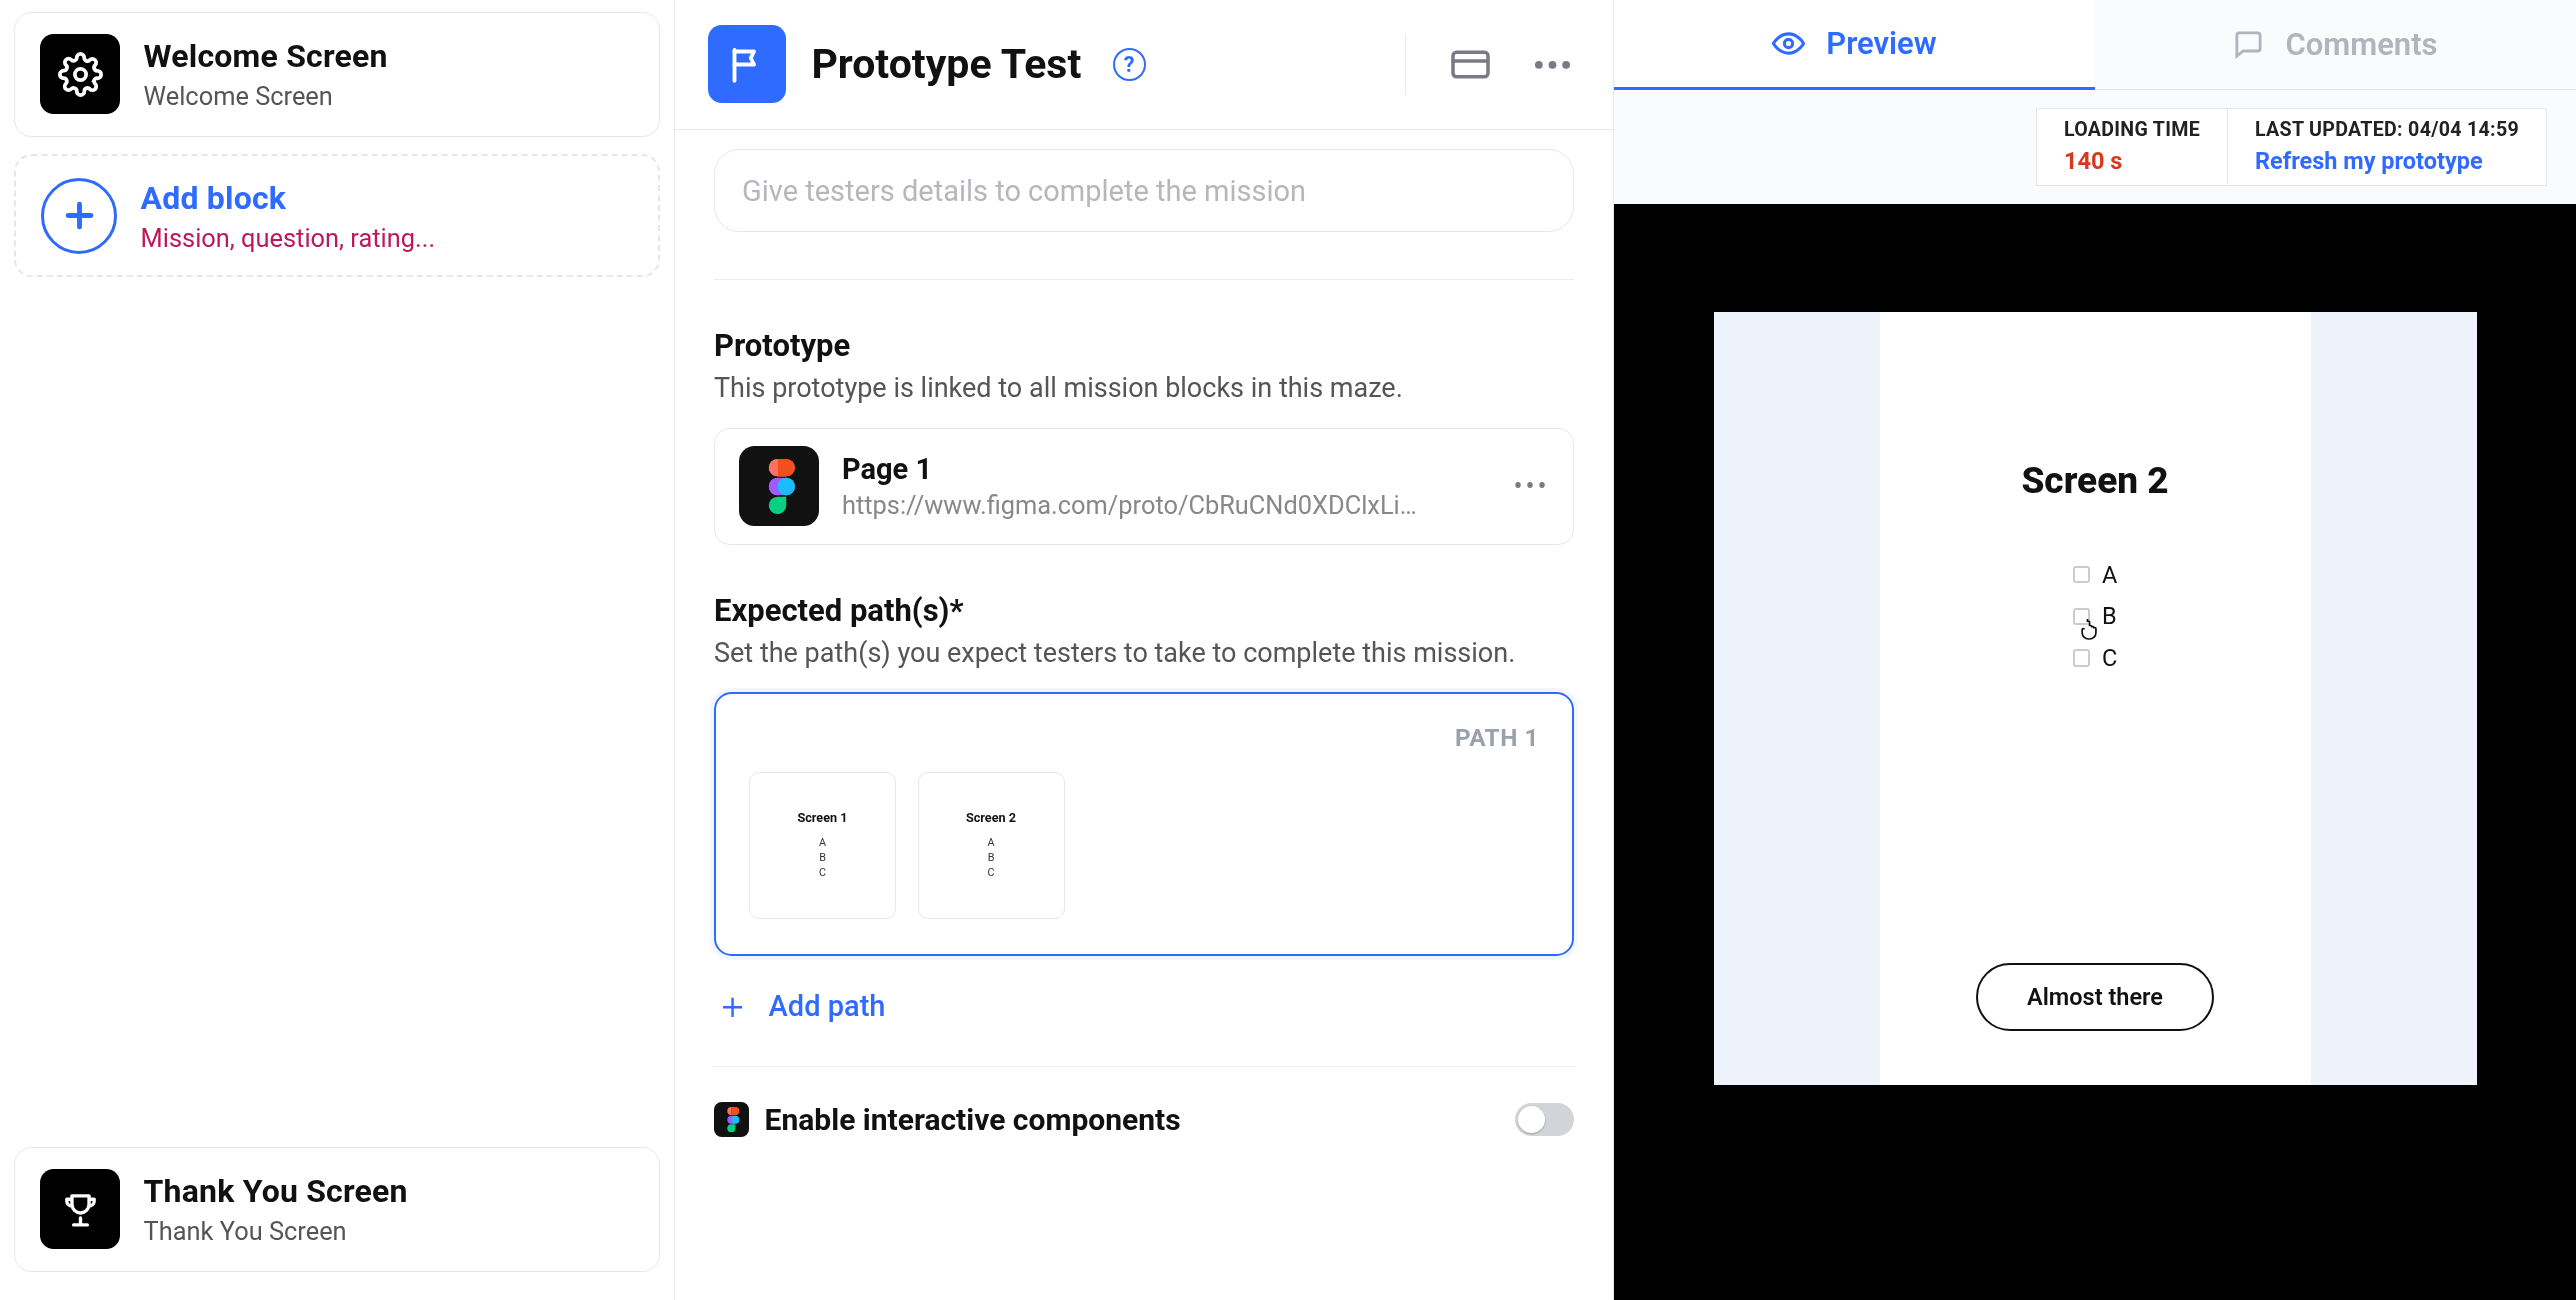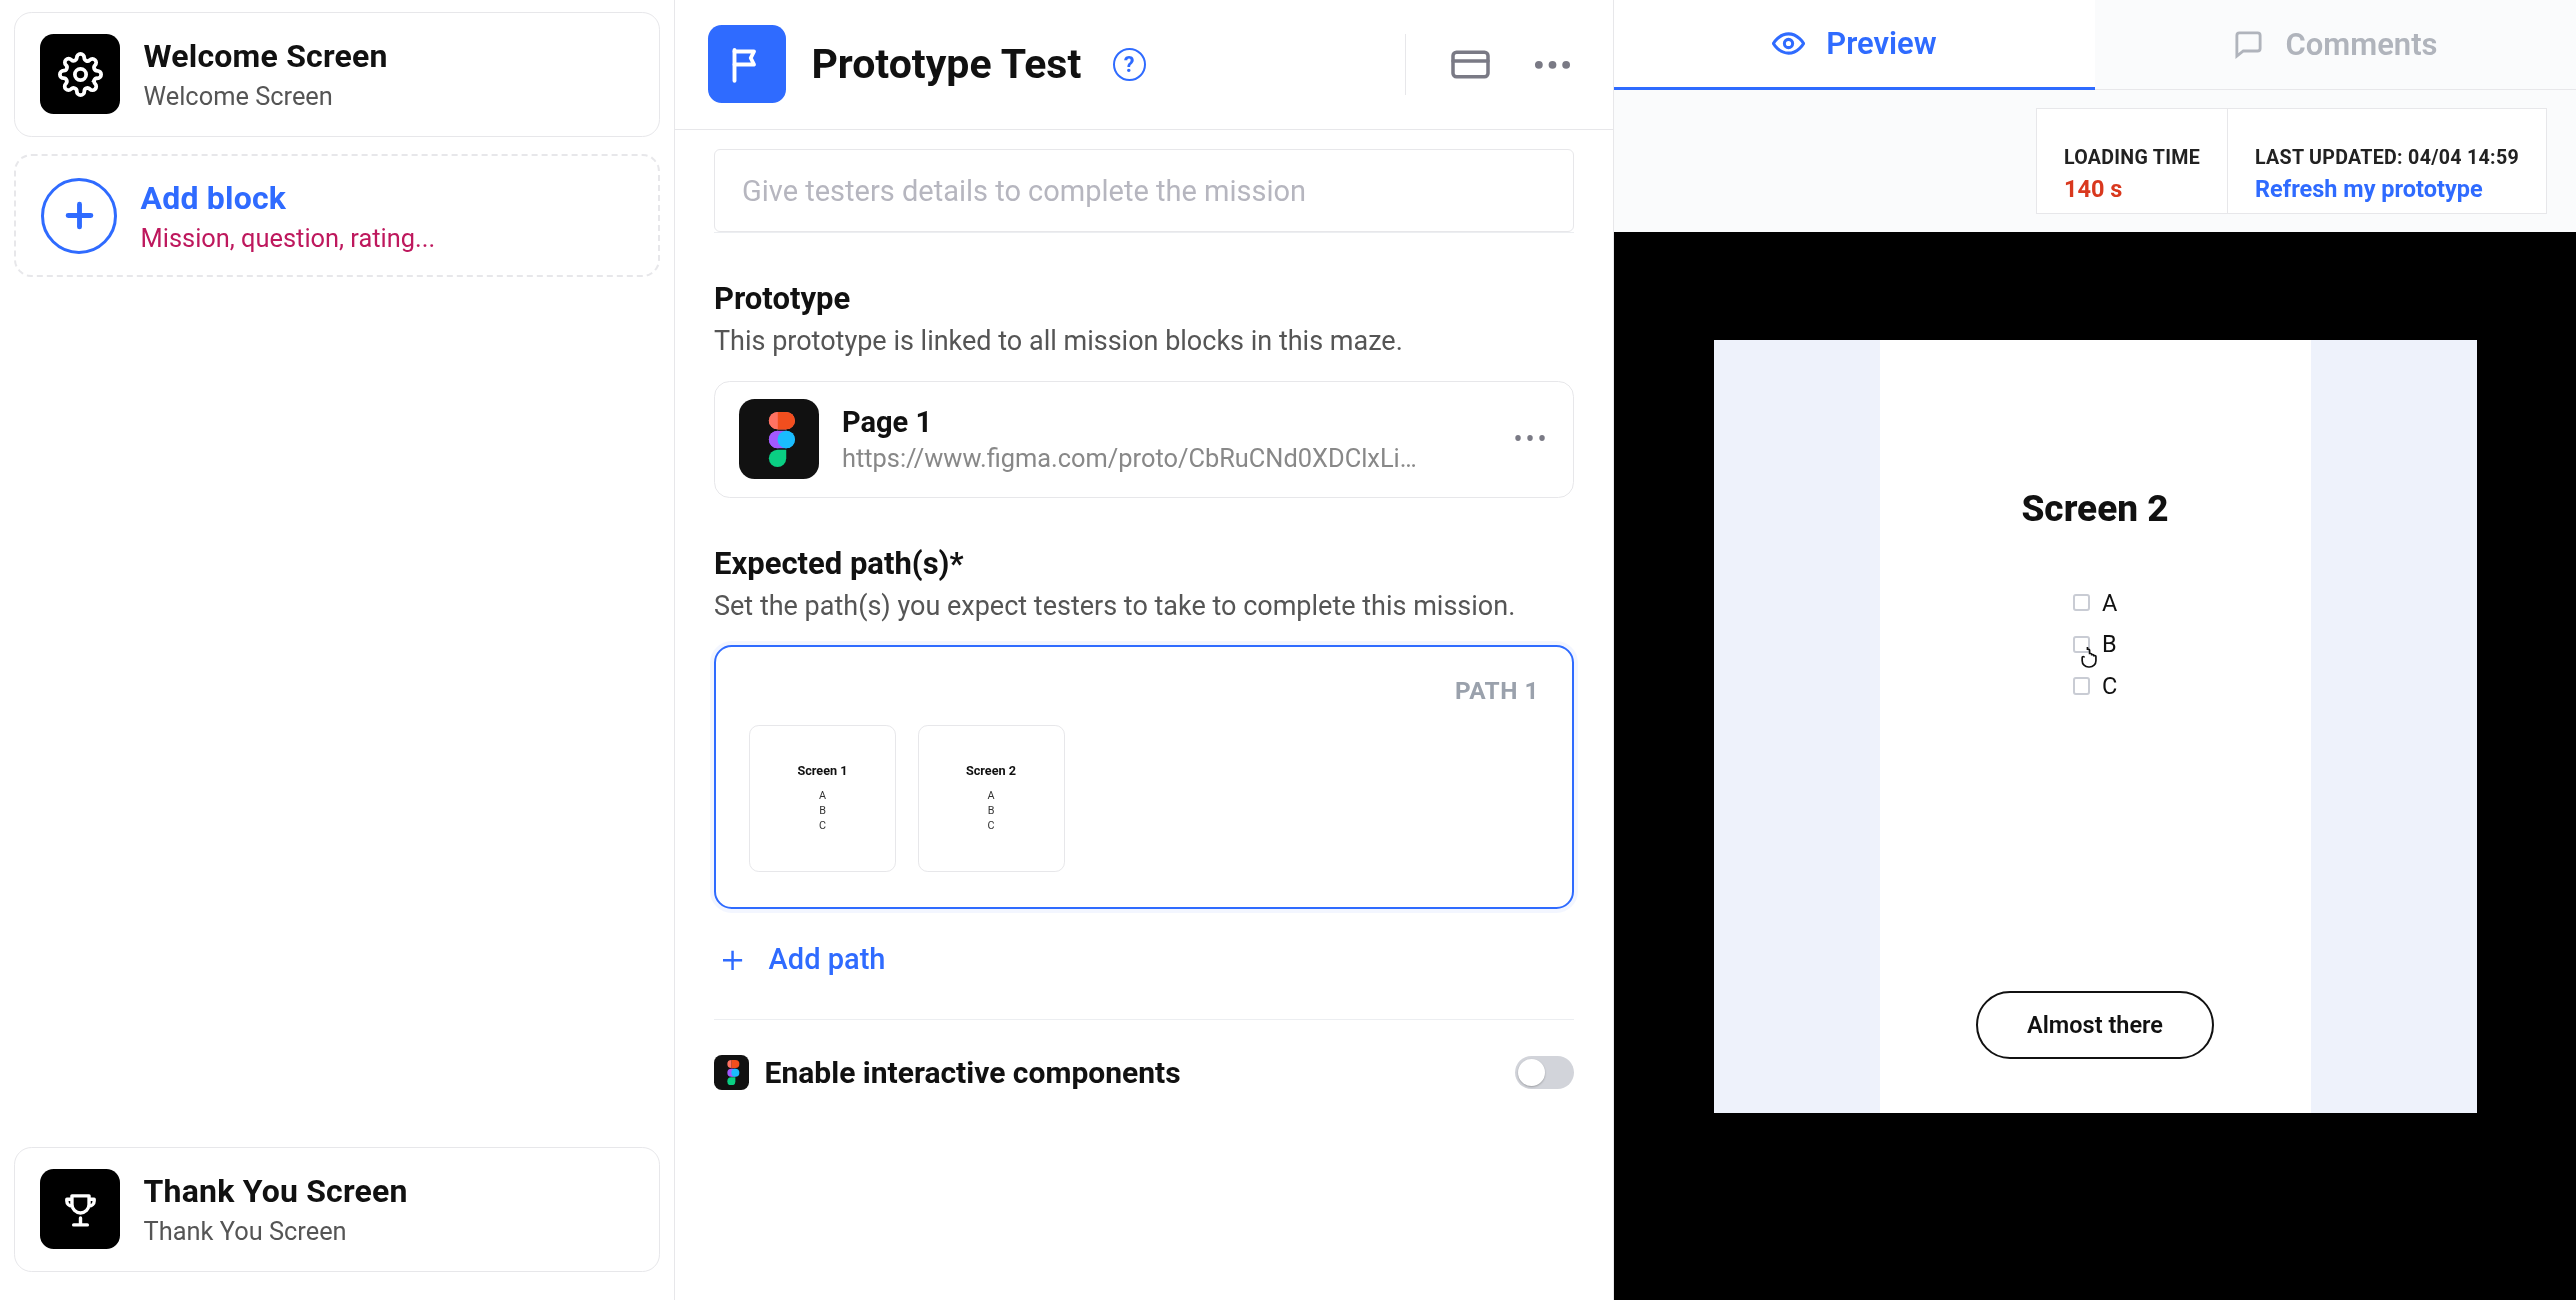--- a/index.html
+++ b/index.html
@@ -84,22 +84,23 @@
   .editor-header h1 { font-size:41px; font-weight:700; }
   .editor-header .help {
     width:33px;height:33px;border:2.9px solid #2f6bff;border-radius:50%;
     color:#2f6bff; display:flex;align-items:center;justify-content:center;
     font-weight:700; font-size:21.5px; margin-left:5.9px;
   }
   .editor-header .sep { width:1px; height:61px; background:#e7e7ea; margin:0 9.8px 0 auto; }
   .hicon { color:#7a7a85; padding:3.9px 7.8px; }
   .editor-body { padding: 19.6px 39px 39px 39px; overflow-y:auto; }
   .placeholder-field {
-    border:1.5px solid #e7e7ea; border-radius:6px;
+    border:1.5px solid #e7e7ea; border-radius:25px;
     padding: 23.5px 27px; color:#b6b6bf; font-size:29px;
+    margin-bottom: 47px;
   }
   hr.div { border:none; border-top:1.5px solid #eceef1; margin: 0 0 47px 0; }
   .section-h { font-size:31px; font-weight:700; margin-bottom:7.8px; }
   .section-sub { font-size:27px; color:#555; margin-bottom:23.5px; }
   .proto-card {
     border:1.5px solid #e7e7ea; border-radius:15.6px;
     padding: 17.6px 23.5px; display:flex; align-items:center; gap:23.5px;
     margin-bottom:47px;
   }
   .figma-logo {
@@ -161,21 +162,21 @@
   .tab.inactive { border-bottom:1px solid #e7e7ea; }
   .statusbar {
     display:flex; justify-content:flex-end; align-items:stretch;
     padding: 17.6px 29px 17.6px 29px; gap:0;
   }
   .statbox {
     border:1px solid #e7e7ea; padding:9.8px 27px;
     display:flex; flex-direction:column; gap:5.9px;
     background:#fff;
   }
-  .statbox .lab { font-size:19.6px; font-weight:700; color:#222; letter-spacing:0.3px;margin-top:28px;}
+  .statbox .lab { font-size:19.6px; font-weight:700; color:#222; letter-spacing:0.3px;}
   .statbox .val.red { font-size:23.5px; font-weight:700; color:#d9381e; }
   .statbox .val.link { font-size:23.5px; font-weight:700; color:#2f6bff; }
   .statbox.b { border-left:none; }
   .preview-canvas {
     flex:1; background:#000;
     display:flex; align-items:flex-start; justify-content:center;
     padding: 108px 29px;
   }
   .device {
     width:763px; height:773px; background:#fff;

